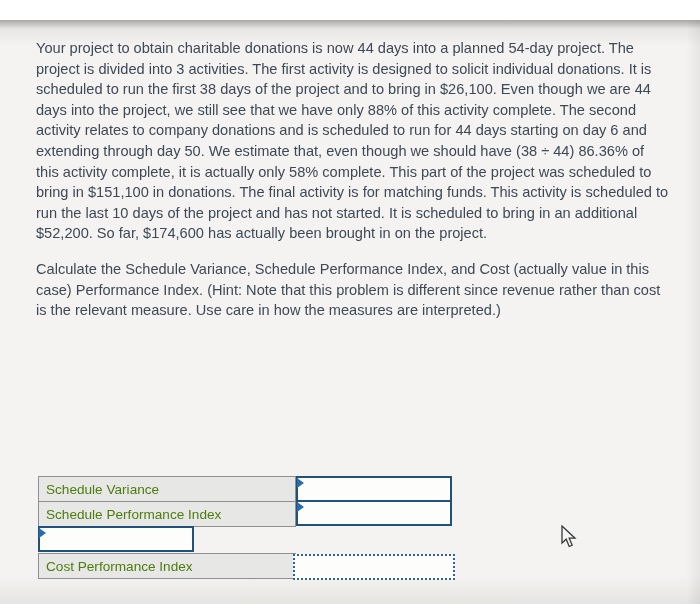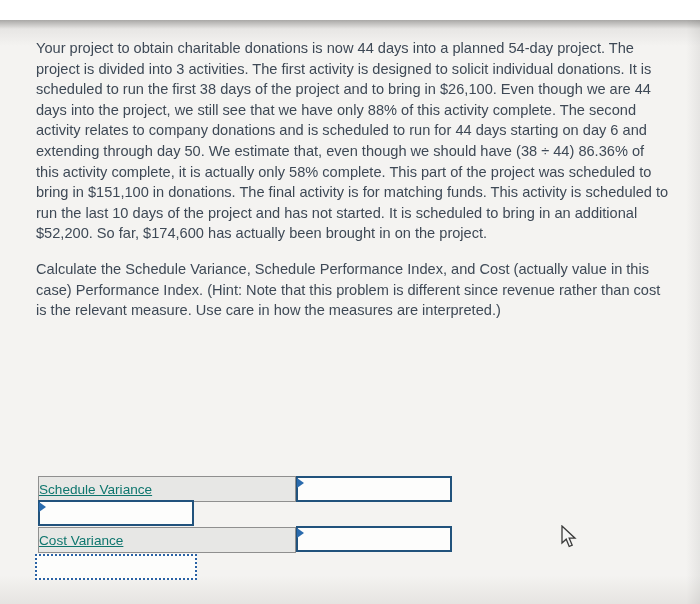--- a/index.html
+++ b/index.html
@@ -32,22 +32,22 @@
     position:absolute;left:38px;top:456px;
     border-collapse:collapse;
   }
   .t-row{display:flex;height:26px;}
   .label-cell{
     width:258px;height:26px;box-sizing:border-box;
     background:#e7e7e5;
     border:1px solid #8f8f8f;
     margin-top:-1px;
     display:flex;align-items:center;
-    padding-left:0;
-    font-size:13.6px;color:#0f766e;text-decoration:underline;
+    padding-left:7px;
+    font-size:13.6px;color:#4d7c0f;
   }
   .t-row:first-child .label-cell{margin-top:0;}
   .input-cell{
     position:relative;width:156px;height:26px;box-sizing:border-box;
     margin-top:-2px;
   }
   .t-row:first-child .input-cell{margin-top:0;}
   .answer-input{
     width:100%;height:100%;box-sizing:border-box;
     border:2px solid #21527c;background:#fdfdfc;
@@ -84,33 +84,34 @@
   <div class="answer-table">
 
     <div class="t-row">
       <div class="label-cell">Schedule Variance</div>
       <div class="input-cell marked">
         <input class="answer-input" type="text" value="" style="">
       </div>
     </div>
 
     <div class="t-row">
+      <div class="label-cell">Schedule Performance Index</div>
       <div class="input-cell marked">
         <input class="answer-input" type="text" value="" style="">
       </div>
     </div>
 
     <div class="t-row">
-      <div class="label-cell">Cost Variance</div>
       <div class="input-cell marked">
         <input class="answer-input" type="text" value="" style="">
       </div>
     </div>
 
     <div class="t-row">
+      <div class="label-cell">Cost Performance Index</div>
       <div class="input-cell dotted">
         <input class="answer-input" type="text" value="" style="">
       </div>
     </div>
 
   </div>
 
   <div class="cursor">
     <svg width="19" height="24" viewBox="0 0 19 24">
       <path d="M2 1 L2 18 L6.2 14.2 L9.2 21.5 L12.2 20.2 L9.2 13.2 L15 13.2 Z" fill="#f5f5f5" stroke="#3a3a3a" stroke-width="1.3"></path>

